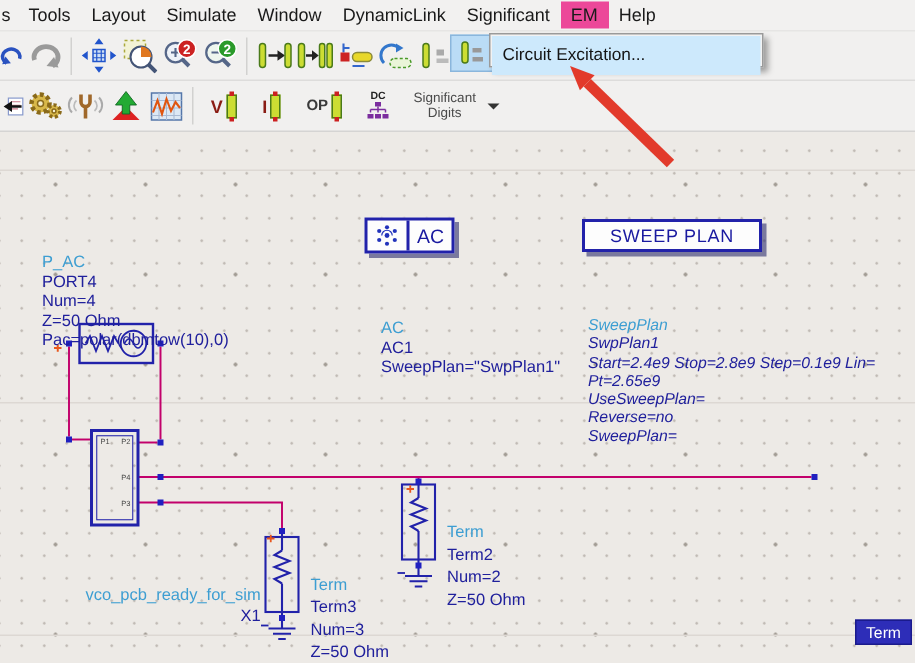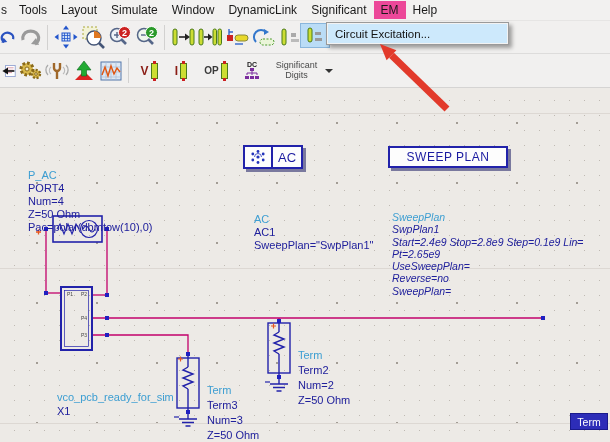--- a/index.html
+++ b/index.html
@@ -30,38 +30,38 @@
   .dc-icon { display:flex; flex-direction:column; align-items:center; }
   .dc-label { font-size:7px; font-weight:bold; color:#222; line-height:7px; }
   .sigdig { width:50px; font-size:9px; line-height:9.5px; color:#4a4a4a; text-align:center; }
   .caret { width:0; height:0; border-left:4px solid transparent; border-right:4px solid transparent; border-top:4px solid #333; margin-left:3px; }
   .hover-rect { position:absolute; top:23px; left:300px; width:30px; height:25px;
     background:#badcf6; border:1px solid #8ab6dc; z-index:5; display:flex; align-items:center; justify-content:center; }
 
   
   .dropdown { position:absolute; top:22px; left:326px; width:183px; height:23px;
     background:#f2f2f2; border:1px solid #9a9a9a; box-shadow:3px 3px 4px rgba(0,0,0,0.35); z-index:40; padding:1px; }
-  .dropdown-item { height:19px; background:#cde9fc; display:flex; align-items:center;
+  .dropdown-item { height:26px; background:#cde9fc; display:flex; align-items:center;
     padding-left:7px; font-size:11.5px; color:#141414; }
 
   
   .canvas { position:absolute; top:88px; left:0; width:610px; height:354px;
     background-color:#edeae6;
     background-image:
       radial-gradient(circle, #a39d95 1.1px, transparent 1.4px),
       radial-gradient(circle, #bfb9b2 0.7px, transparent 1px);
     background-size:60px 60px, 15px 15px;
     background-position:7px 5px, 7px 5px; }
   .hline { position:absolute; left:0; width:610px; height:1px; background:#ddd8d3; }
 
   .sblk { position:absolute; font-size:11px; line-height:13px; color:#20209c; white-space:nowrap; }
   .sname { color:#3d9ed2;margin-top:37px; }
   .small { font-size:10.5px; line-height:12.3px;font-style:italic; }
   .term-lines { line-height:15px; }
-  .vco { line-height:14px; }
+  .vco { line-height:14px;text-align:right; }
 
   .schem-box { position:absolute; background:#fdfdfd; border:2px solid #2222aa;
     box-shadow:3px 3px 0 rgba(45,45,110,0.6); display:flex; align-items:center; }
   .ac-box { left:243px; top:57px; width:60px; height:24px; }
   .ac-box .icon-cell { width:28px; height:100%; border-right:2px solid #2222aa; display:flex; align-items:center; justify-content:center; }
   .ac-box .lbl { flex:1; text-align:center; font-size:13px; color:#1a1aa0; }
   .sweep-box { left:388px; top:58px; width:120px; height:22px; justify-content:center;text-align:center; }
   .sweep-box .lbl { font-size:12px; letter-spacing:0.5px; color:#1a1aa0; }
 
   .term-badge { position:absolute; left:570px; top:325px; width:38px; height:17px;

